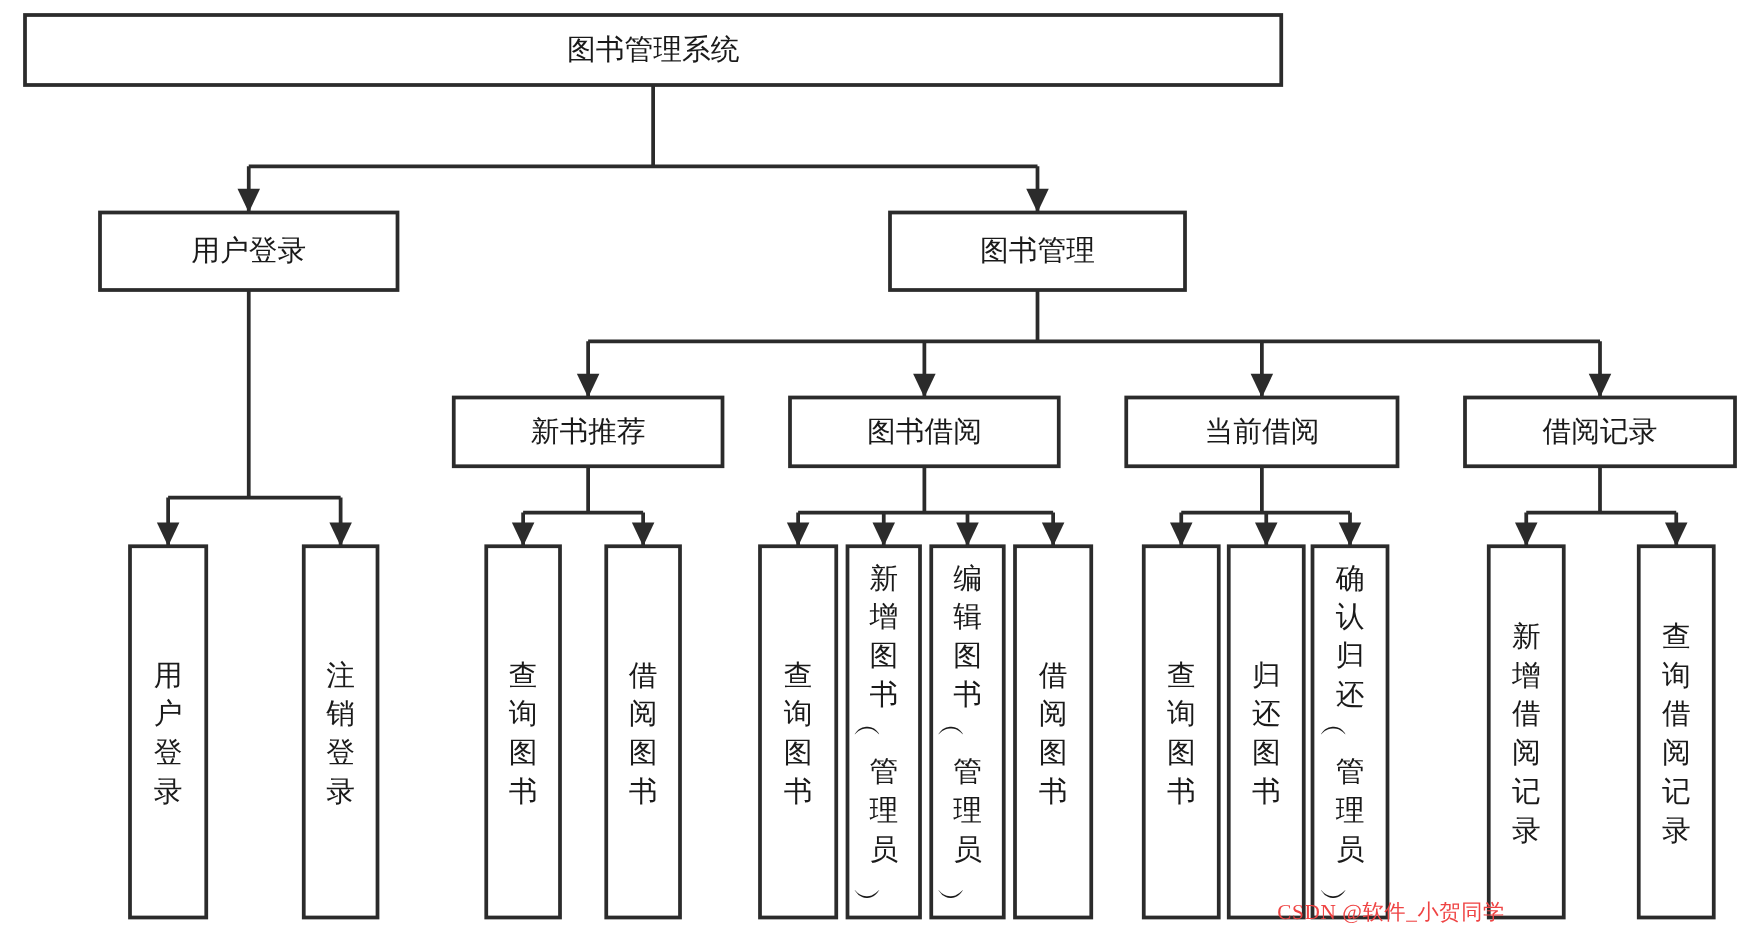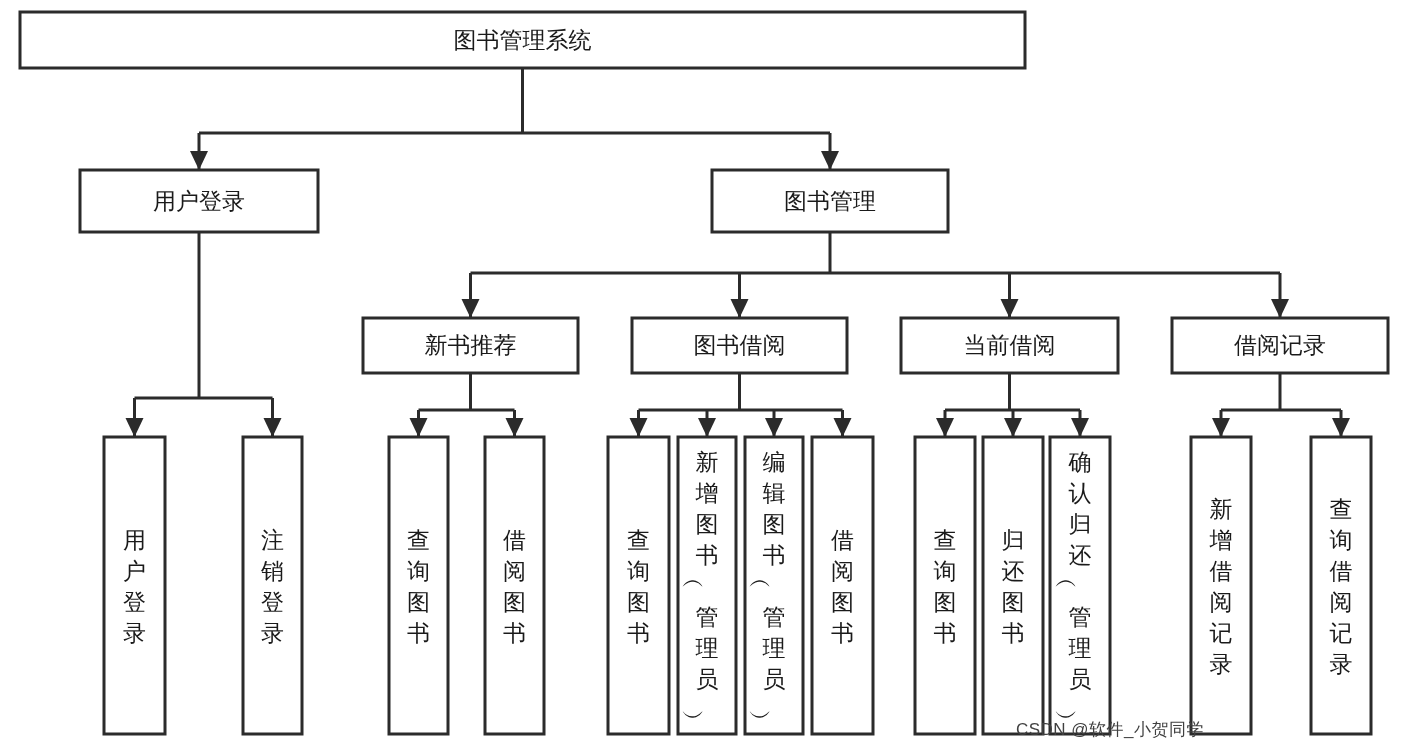--- a/index.html
+++ b/index.html
@@ -50,23 +50,23 @@
   .node-label-vertical {
     fill: #1a1a1a;
     font-family: "DejaVu Sans", "Liberation Sans", sans-serif;
     font-size: 23px;
     text-anchor: middle;
   }
   .watermark {
     position: absolute;
     right: 12px;
     bottom: 6px;
-    color: #404040;
+    color: #ef4444;
     font-size: 17px;
-    font-family: Liberation Sans, sans-serif;
+    font-family: Liberation Serif, serif;
     white-space: nowrap;
     letter-spacing: 0.5px;
   }
 </style>
 </head>
 <body>
 
 <div id="diagram-root">
 
   <svg class="flow" viewBox="0 0 1405 747">

